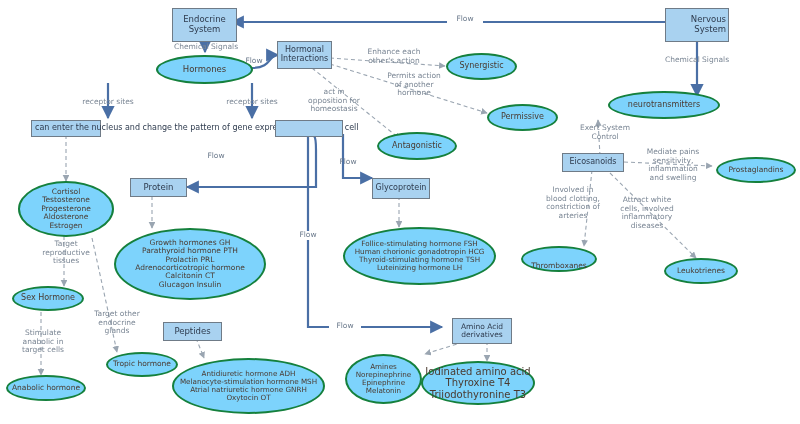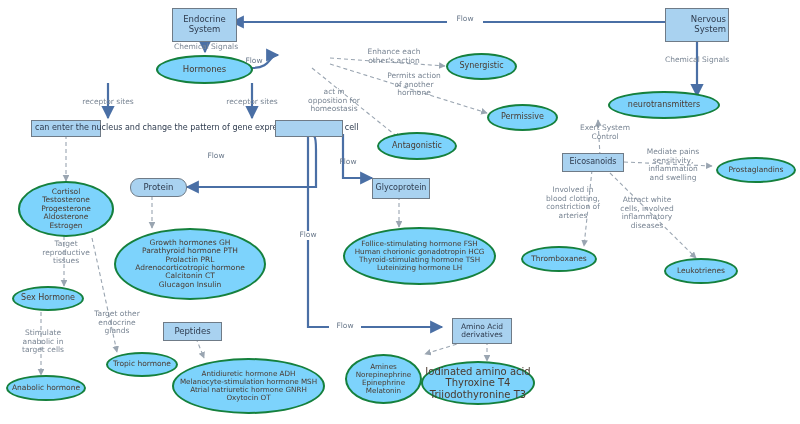--- a/index.html
+++ b/index.html
@@ -102,20 +102,24 @@
   <div class="node box" style="left:172px; top:8px; width:65px; height:34px; font-size:8.5px;">
     <div class="node-inner" style="white-space:pre-line;">Endocrine
 System</div>
   </div>
 
   <div class="node box" style="left:665px; top:8px; width:64px; height:34px; font-size:8.5px;">
     <div class="node-inner" style="white-space:pre-line;text-align:right;">Nervous
 System</div>
   </div>
 
+  <div class="node box" style="left:277px; top:41px; width:55px; height:28px; font-size:8px;">
+    <div class="node-inner" style="white-space:pre-line;">Hormonal
+Interactions</div>
+  </div>
 
   <div class="node ell" style="left:156px; top:55px; width:97px; height:29px; font-size:8.5px;">
     <div class="node-inner">Hormones</div>
   </div>
 
   <div class="node ell" style="left:446px; top:53px; width:71px; height:27px; font-size:8px;">
     <div class="node-inner">Synergistic</div>
   </div>
 
   <div class="node ell" style="left:487px; top:104px; width:71px; height:27px; font-size:8px;">
@@ -151,21 +155,21 @@
   </div>
 
   <div class="node ell" style="left:6px; top:375px; width:80px; height:26px; font-size:7.5px;">
     <div class="node-inner">Anabolic hormone</div>
   </div>
 
   <div class="node ell" style="left:83px; top:352px; width:72px; height:25px; font-size:7.5px;margin-left:23px;">
     <div class="node-inner">Tropic hormone</div>
   </div>
 
-  <div class="node box" style="left:130px; top:178px; width:57px; height:19px; font-size:8.5px;border-radius:9px;">
+  <div class="node box" style="left:130px; top:178px; width:57px; height:19px; font-size:8.5px;">
     <div class="node-inner">Protein</div>
   </div>
 
   <div class="node ell" style="left:114px; top:228px; width:152px; height:72px; font-size:7.5px;">
     <div class="node-inner" style="white-space:pre-line;">Growth hormones GH
 Parathyroid hormone PTH
 Prolactin PRL
 Adrenocorticotropic hormone
 Calcitonin CT
 Glucagon          Insulin</div>
@@ -212,21 +216,21 @@
   </div>
 
   <div class="node box" style="left:562px; top:153px; width:62px; height:19px; font-size:8px;">
     <div class="node-inner">Eicosanoids</div>
   </div>
 
   <div class="node ell" style="left:716px; top:157px; width:80px; height:26px; font-size:7.5px;">
     <div class="node-inner">Prostaglandins</div>
   </div>
 
-  <div class="node ell" style="left:521px; top:246px; width:76px; height:26px; font-size:7.5px;">
+  <div class="node ell" style="left:521px; top:246px; width:76px; height:26px; font-size:7.5px;align-items:flex-end;">
     <div class="node-inner">Thromboxanes</div>
   </div>
 
   <div class="node ell" style="left:664px; top:258px; width:74px; height:26px; font-size:7.5px;">
     <div class="node-inner">Leukotrienes</div>
   </div>
 
   <div class="lbl flow" style="left:447px; top:15px; width:36px; font-size:7.5px; background:#fff;">Flow</div>
 
   <div class="lbl" style="left:163px; top:43px; width:86px; font-size:7.5px;">Chemical Signals</div>

